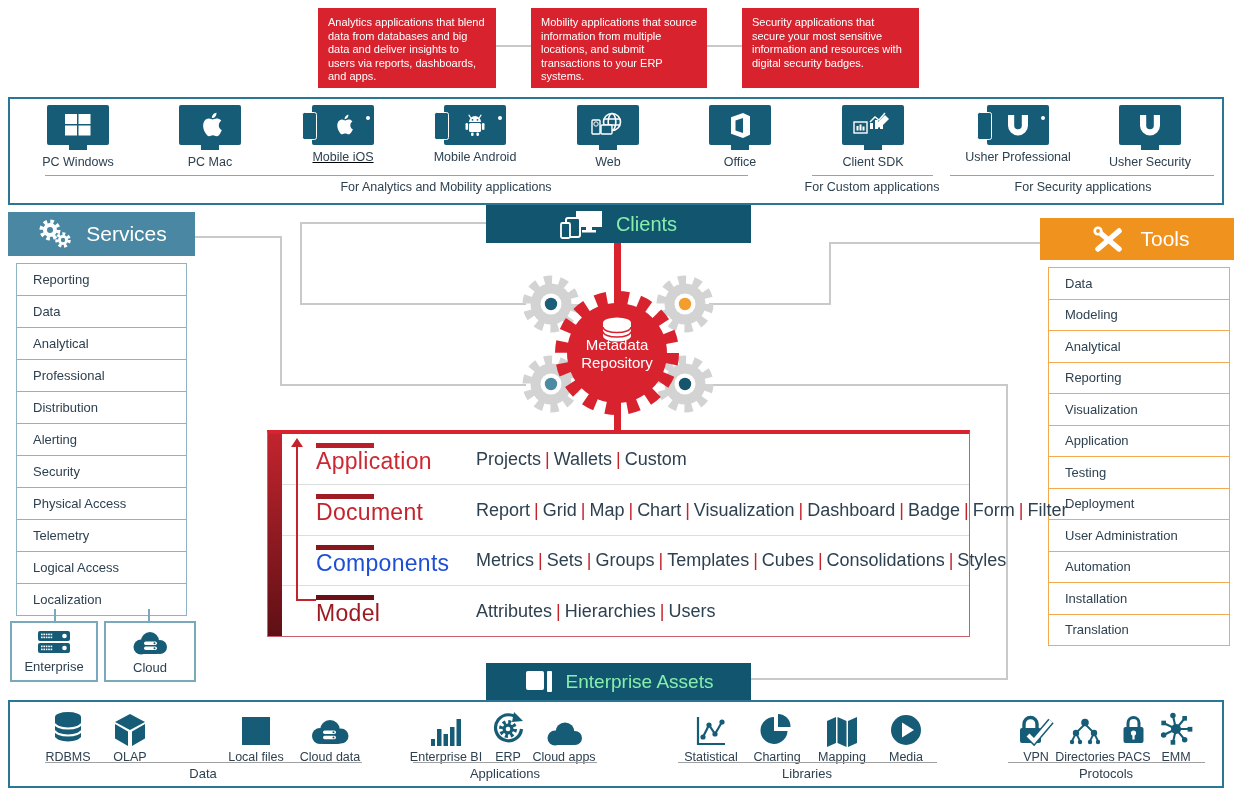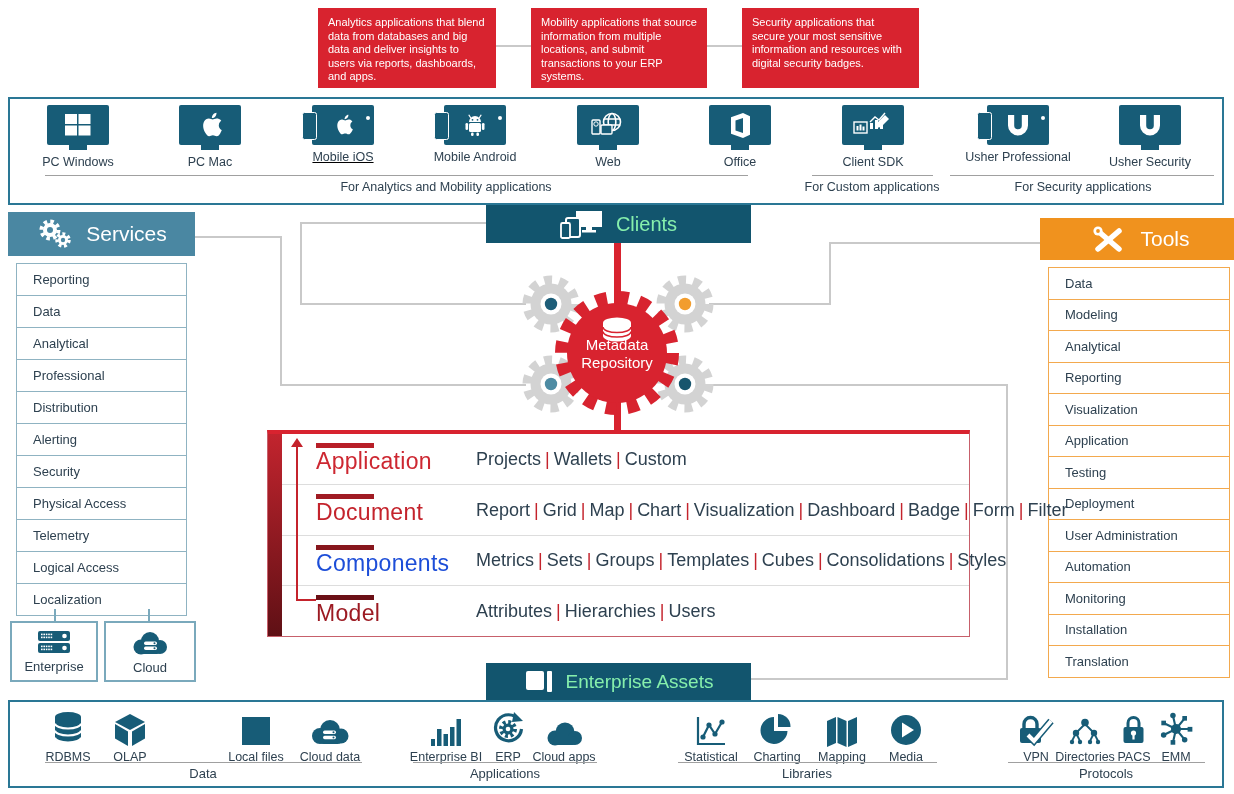--- a/index.html
+++ b/index.html
@@ -327,21 +327,20 @@
     <li>Data</li>
         <li>Modeling</li>
         <li>Analytical</li>
         <li>Reporting</li>
         <li>Visualization</li>
         <li>Application</li>
         <li>Testing</li>
         <li>Deployment</li>
         <li>User Administration</li>
         <li>Automation</li>
-        <li>Monitoring</li>
         <li>Installation</li>
         <li>Translation</li>
       </ul>
   </div>
 
   <div class="center-header" style="left:486px;top:205px;width:265px;height:38px;">
     <svg width="44" height="30">
         <rect x="16" y="2" width="26" height="16" class="f-white"></rect>
         <rect x="26" y="18" width="6" height="3" class="f-white"></rect>
         <rect x="22" y="21" width="14" height="2.5" class="f-white"></rect>

